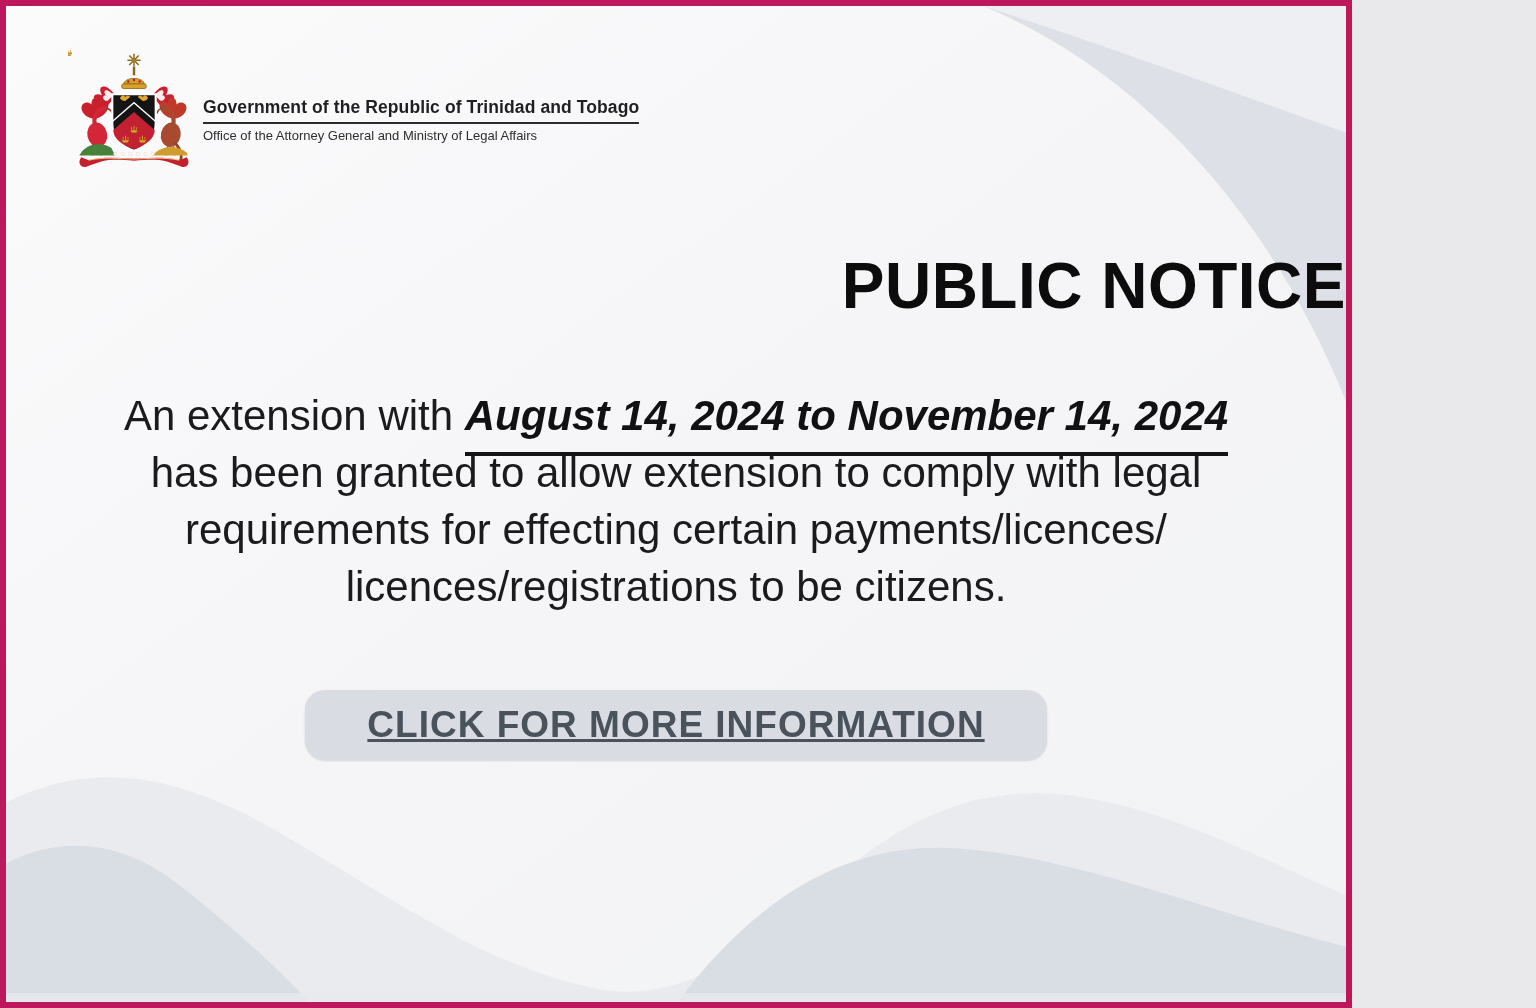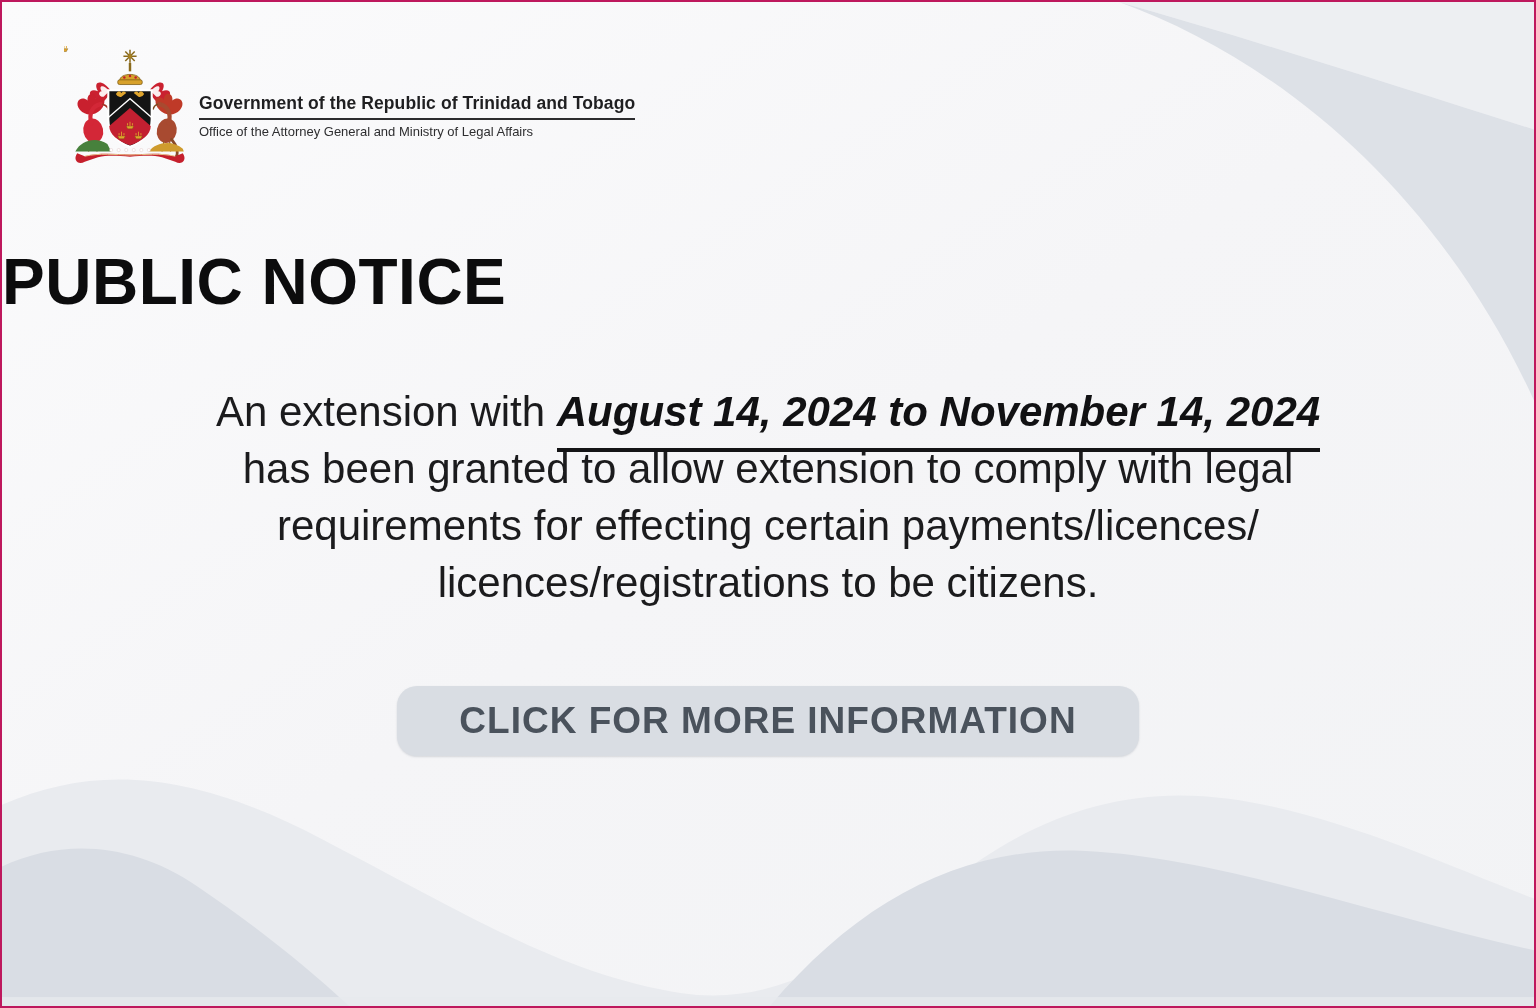--- a/index.html
+++ b/index.html
@@ -1,34 +1,34 @@
 <!DOCTYPE html>
 <html><head>
 <meta charset="utf-8">
 <title>Public Notice</title>
 <style>
   html,body{margin:0;padding:0;background:#e9e9eb;font-family:"Liberation Sans",sans-serif;}
   .canvas{
-    position:relative;width:1536px;height:1008px;box-sizing:border-box;
-    border:2px solid #be185d;overflow:hidden;background:#5eead4;
+    position:relative;width:1352px;height:1008px;box-sizing:border-box;
+    border:6px solid #be185d;overflow:hidden;background:#5eead4;
   }
   .bg{position:absolute;inset:0;width:100%;height:100%;display:block;}
 
   
   .logo{position:absolute;left:62px;top:44px;width:132px;height:128px;}
   .org-block{position:absolute;left:197px;top:91px;}
   .org-name{
     display:inline-block;font-size:17.5px;font-weight:700;color:#1f1f21;
     letter-spacing:0.1px;padding-bottom:4px;border-bottom:2px solid #2c2c2e;
   }
   .dept-name{font-size:13px;color:#2e2e30;margin-top:4px;}
 
   
   .title{
-    position:absolute;top:243px;left:0;right:0;text-align:left;
+    position:absolute;top:243px;left:0;right:0;text-align:right;
     font-size:64px;font-weight:700;color:#0c0c0d;letter-spacing:0.5px;
   }
 
   
   .body-text{
     position:absolute;top:381px;left:40px;right:40px;text-align:center;
     font-size:42px;line-height:57px;color:#1b1b1d;font-weight:400;
   }
   .dates{
     font-weight:700;color:#111113;
@@ -37,20 +37,21 @@
 
   
   .cta{
     position:absolute;top:684px;left:50%;transform:translateX(-50%);
     min-width:742px;height:70px;box-sizing:border-box;
     background:#d9dde3;color:#4a525c;border:none;border-radius:20px;
     font-family:"Liberation Sans",sans-serif;
     font-size:37px;font-weight:700;letter-spacing:1px;
     padding:12px 40px;cursor:pointer;
     box-shadow:0 1px 2px rgba(120,128,140,0.25);
+    text-decoration:underline;
   }
 </style>
 </head>
 <body>
 
 <div class="canvas">
 
   <svg class="bg" viewBox="0 0 1536 1008" preserveAspectRatio="none" aria-hidden="true">
     <defs>
       <linearGradient id="bgg" x1="0" y1="0" x2="1" y2="1">

